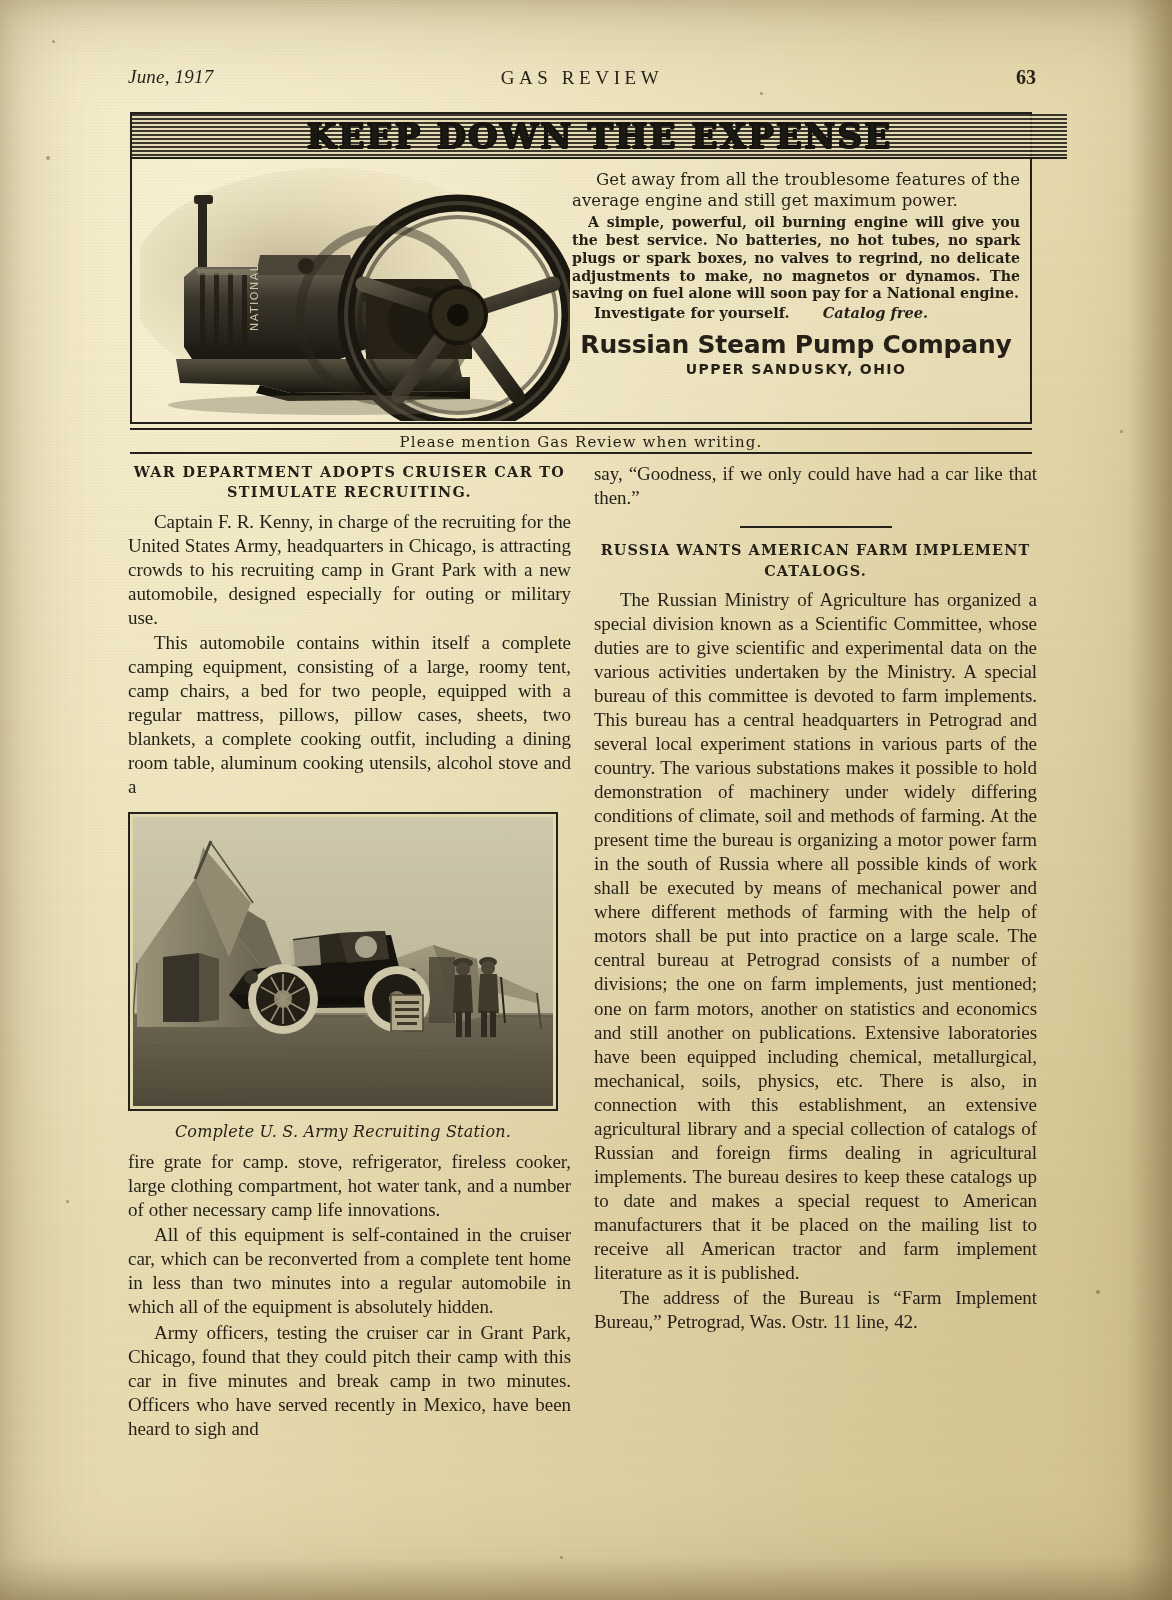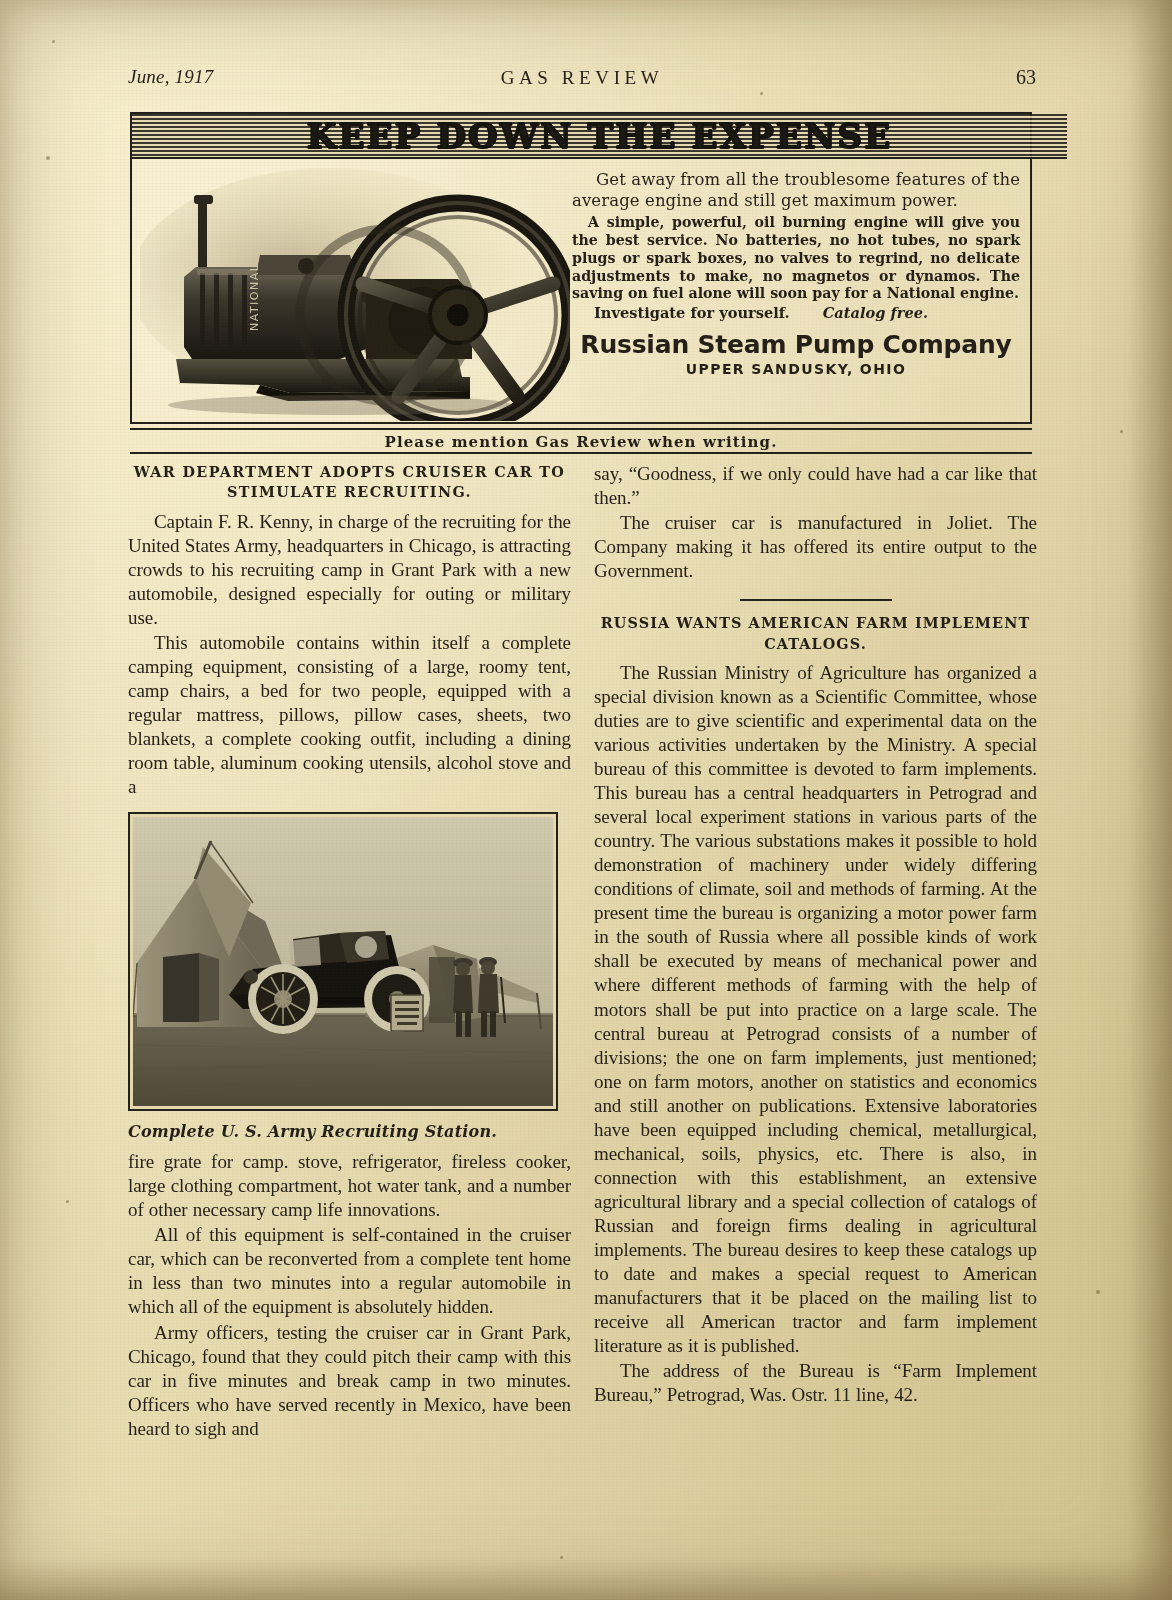--- a/index.html
+++ b/index.html
@@ -55,21 +55,21 @@
   }
   .runhead .issue {
     position:absolute; left:0; top:0;
     font-style: italic; font-size: 19px; letter-spacing: .2px;
   }
   .runhead .mag {
     position:absolute; left:0; right:0; top:1px;
     text-align:center; font-size: 19px; letter-spacing: 4.6px;
   }
   .runhead .pageno {
-    position:absolute; right:0; top:0; font-size: 20px;
+    position:absolute; right:0; top:0; font-size: 20px; font-weight: bold;
   }
 
   
   .ad {
     position: absolute;
     left: 130px; top: 112px;
     width: 902px; height: 312px;
     border: 2px solid #22201a;
     background: rgba(255,252,232,.18);
     box-sizing: border-box;
@@ -165,21 +165,21 @@
   }
 
   
   .mention-rule-top {
     position:absolute; left:130px; top: 428px; width:902px; height:2px; background:#23211b;
   }
   .mention {
     position:absolute; left:130px; top: 430px; width:902px;
     text-align:center;
     font-family:"DejaVu Serif", serif;
-    font-weight:700;
+    font-weight:400;
     font-size: 15px;
     letter-spacing: 1.1px;
     padding-top: 3px;
   }
   .mention-rule-bottom {
     position:absolute; left:130px; top: 452px; width:902px; height:1.5px; background:#23211b;
   }
 
   
   .col {
@@ -229,23 +229,23 @@
   }
   .photo {
     position:relative;
     width: 100%;
     height: 289px;
     overflow:hidden;
     background:#8e8a72;
   }
   .photo svg { display:block; }
   .caption {
-    text-align:left;
+    text-align:center;
     font-style: italic;
-    font-weight: 700;
+    font-weight: 400;
     font-family:"DejaVu Serif", serif;
     font-size: 16px;
     letter-spacing:.2px;
     margin: 11px 0 9px 0;
   }
 </style>
 </head>
 <body>
 
 <div class="page">
@@ -490,21 +490,20 @@
       <div class="caption">Complete U. S. Army Recruiting Station.</div>
     </div>
 
     <p class="body noind">fire grate for camp. stove, refrigerator, fireless cooker, large clothing compartment, hot water tank, and a number of other necessary camp life innovations.</p>
     <p class="body">All of this equipment is self-contained in the cruiser car, which can be reconverted from a complete tent home in less than two minutes into a regular automobile in which all of the equipment is absolutely hidden.</p>
     <p class="body">Army officers, testing the cruiser car in Grant Park, Chicago, found that they could pitch their camp with this car in five minutes and break camp in two minutes.  Officers who have served recently in Mexico, have been heard to sigh and</p>
   </div>
 
   <div class="col right">
     <p class="body noind">say, “Goodness, if we only could have had a car like that then.”</p>
-    <p class="body">The cruiser car is manufactured in Joliet.  The Company making it has offered its entire output to the Government.</p>
 
     <div class="sec-rule"></div>
 
     <h2 class="art-head tight">RUSSIA WANTS AMERICAN FARM IMPLEMENT CATALOGS.</h2>
     <p class="body">The Russian Ministry of Agriculture has organized a special division known as a Scientific Committee, whose duties are to give scientific and experimental data on the various activities undertaken by the Ministry.  A special bureau of this committee is devoted to farm implements.  This bureau has a central headquarters in Petrograd and several local experiment stations in various parts of the country.  The various substations makes it possible to hold demonstration of machinery under widely differing conditions of climate, soil and methods of farming.  At the present time the bureau is organizing a motor power farm in the south of Russia where all possible kinds of work shall be executed by means of mechanical power and where different methods of farming with the help of motors shall be put into practice on a large scale.  The central bureau at Petrograd consists of a number of divisions; the one on farm implements, just mentioned; one on farm motors, another on statistics and economics and still another on publications.  Extensive laboratories have been equipped including chemical, metallurgical, mechanical, soils, physics, etc.  There is also, in connection with this establishment, an extensive agricultural library and a special collection of catalogs of Russian and foreign firms dealing in agricultural implements.  The bureau desires to keep these catalogs up to date and makes a special request to American manufacturers that it be placed on the mailing list to receive all American tractor and farm implement literature as it is published.</p>
     <p class="body">The address of the Bureau is “Farm Implement Bureau,” Petrograd, Was. Ostr. 11 line, 42.</p>
   </div>
 
   <div class="speck" style="left:52px;  top:40px;  width:3px; height:3px;"></div>
   <div class="speck" style="left:46px;  top:156px; width:4px; height:4px;"></div>

